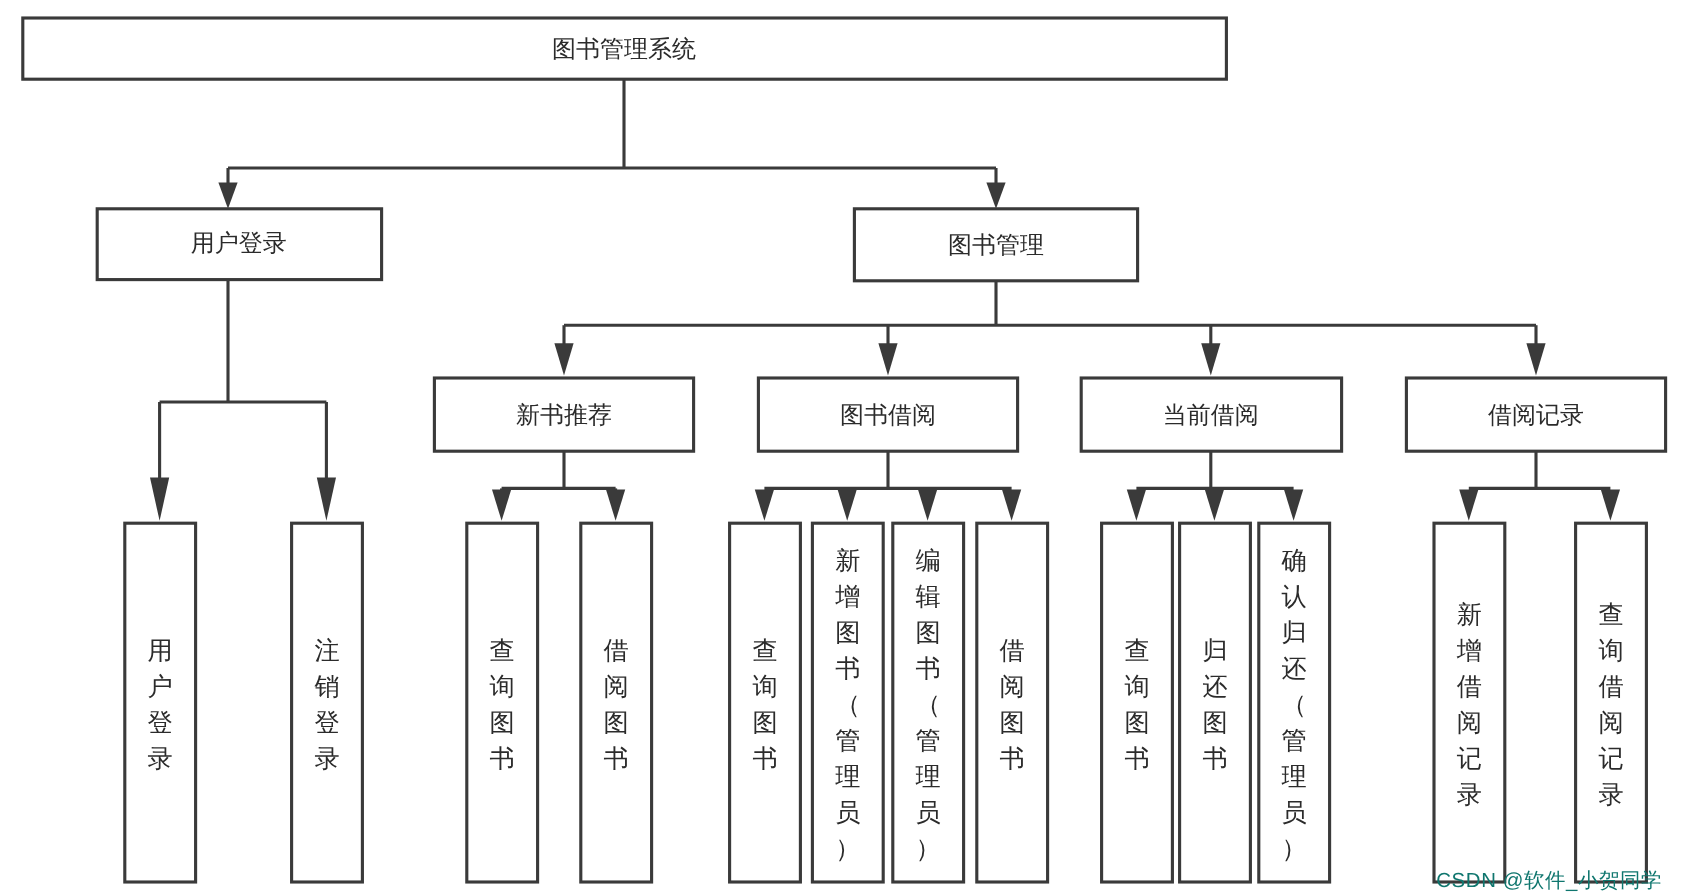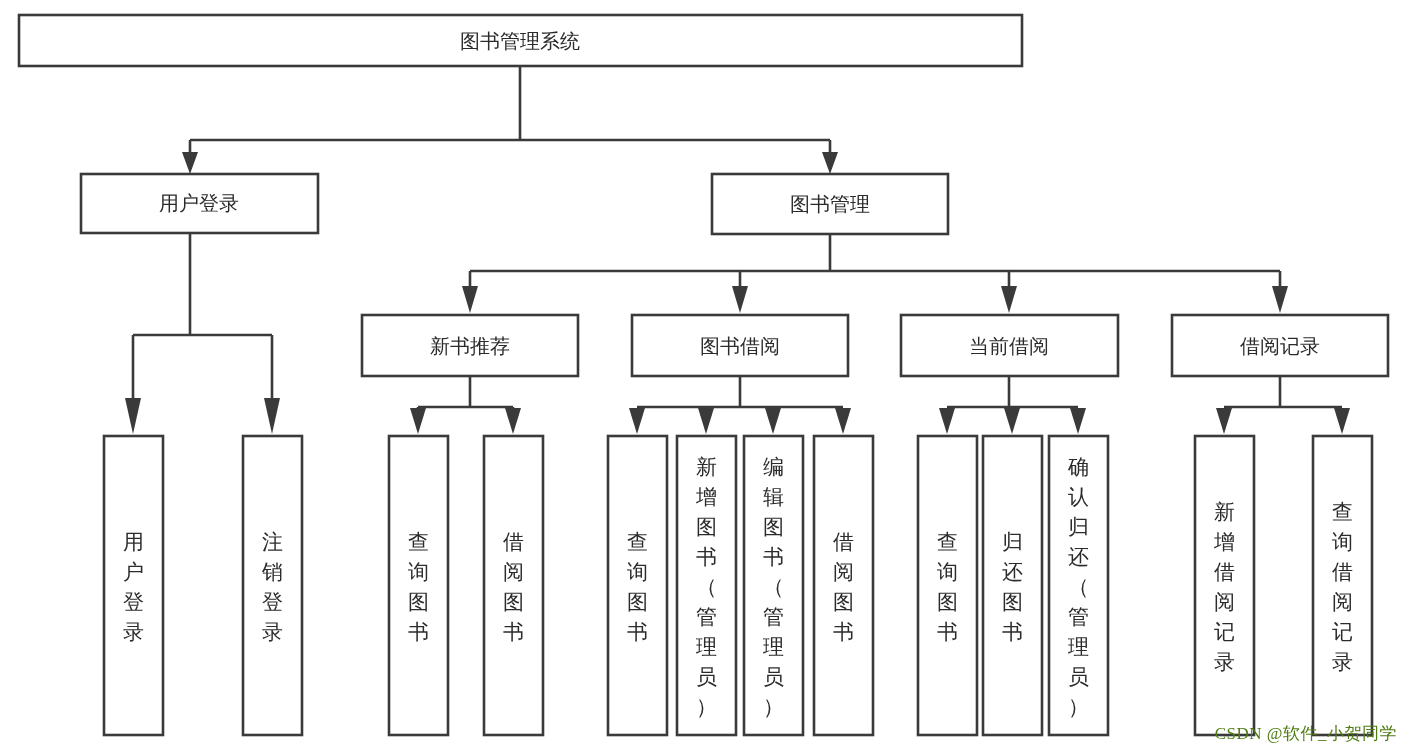--- a/index.html
+++ b/index.html
@@ -23,24 +23,24 @@
     dominant-baseline:middle;
   }
   .leaf-label{
     fill:#2b2b2b;
     font-family:"DejaVu Sans","Liberation Sans",sans-serif;
     font-size:21px;
     text-anchor:middle;
   }
   .watermark{
     position:absolute;
-    right:8px;bottom:2px;
-    color:#4d7c0f;
+    right:20px;bottom:2px;
+    color:#0f766e;
     font-size:17px;
-    font-family:Liberation Serif, serif;
+    font-family:Liberation Sans, sans-serif;
     letter-spacing:0.5px;
     white-space:nowrap;
     user-select:none;
   }
 </style>
 </head>
 <body>
 
 <div id="stage">
 

